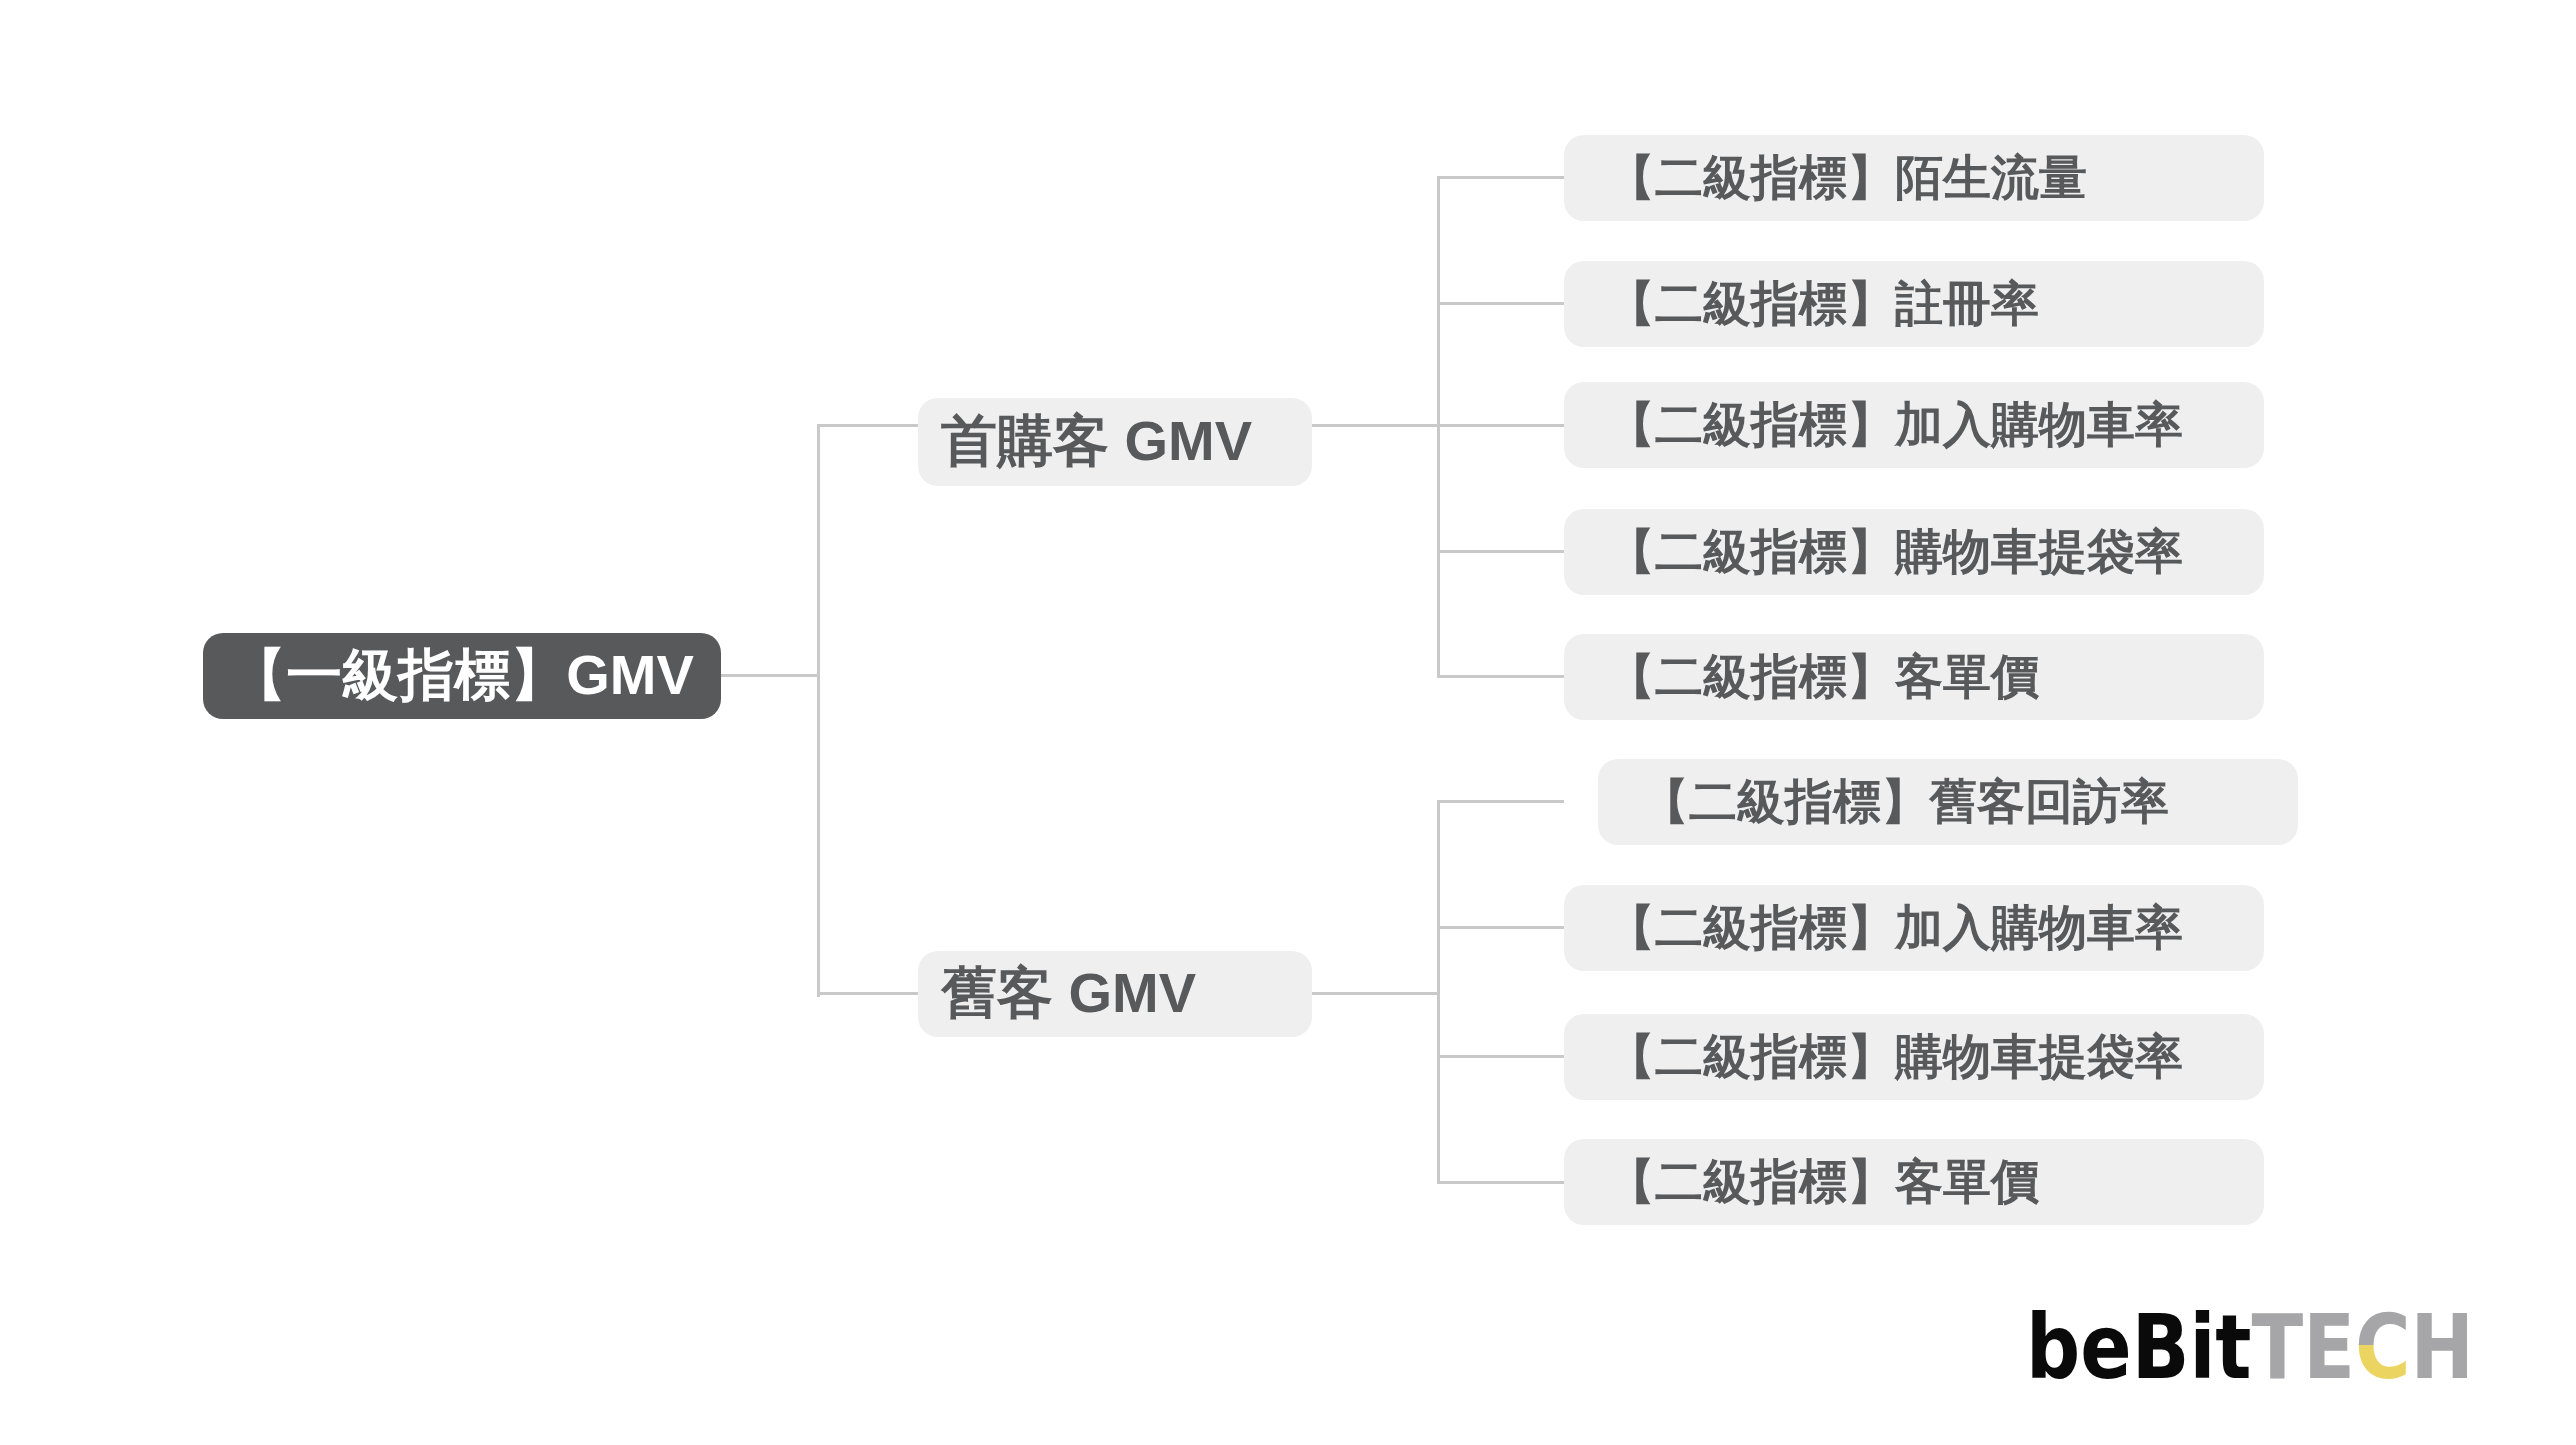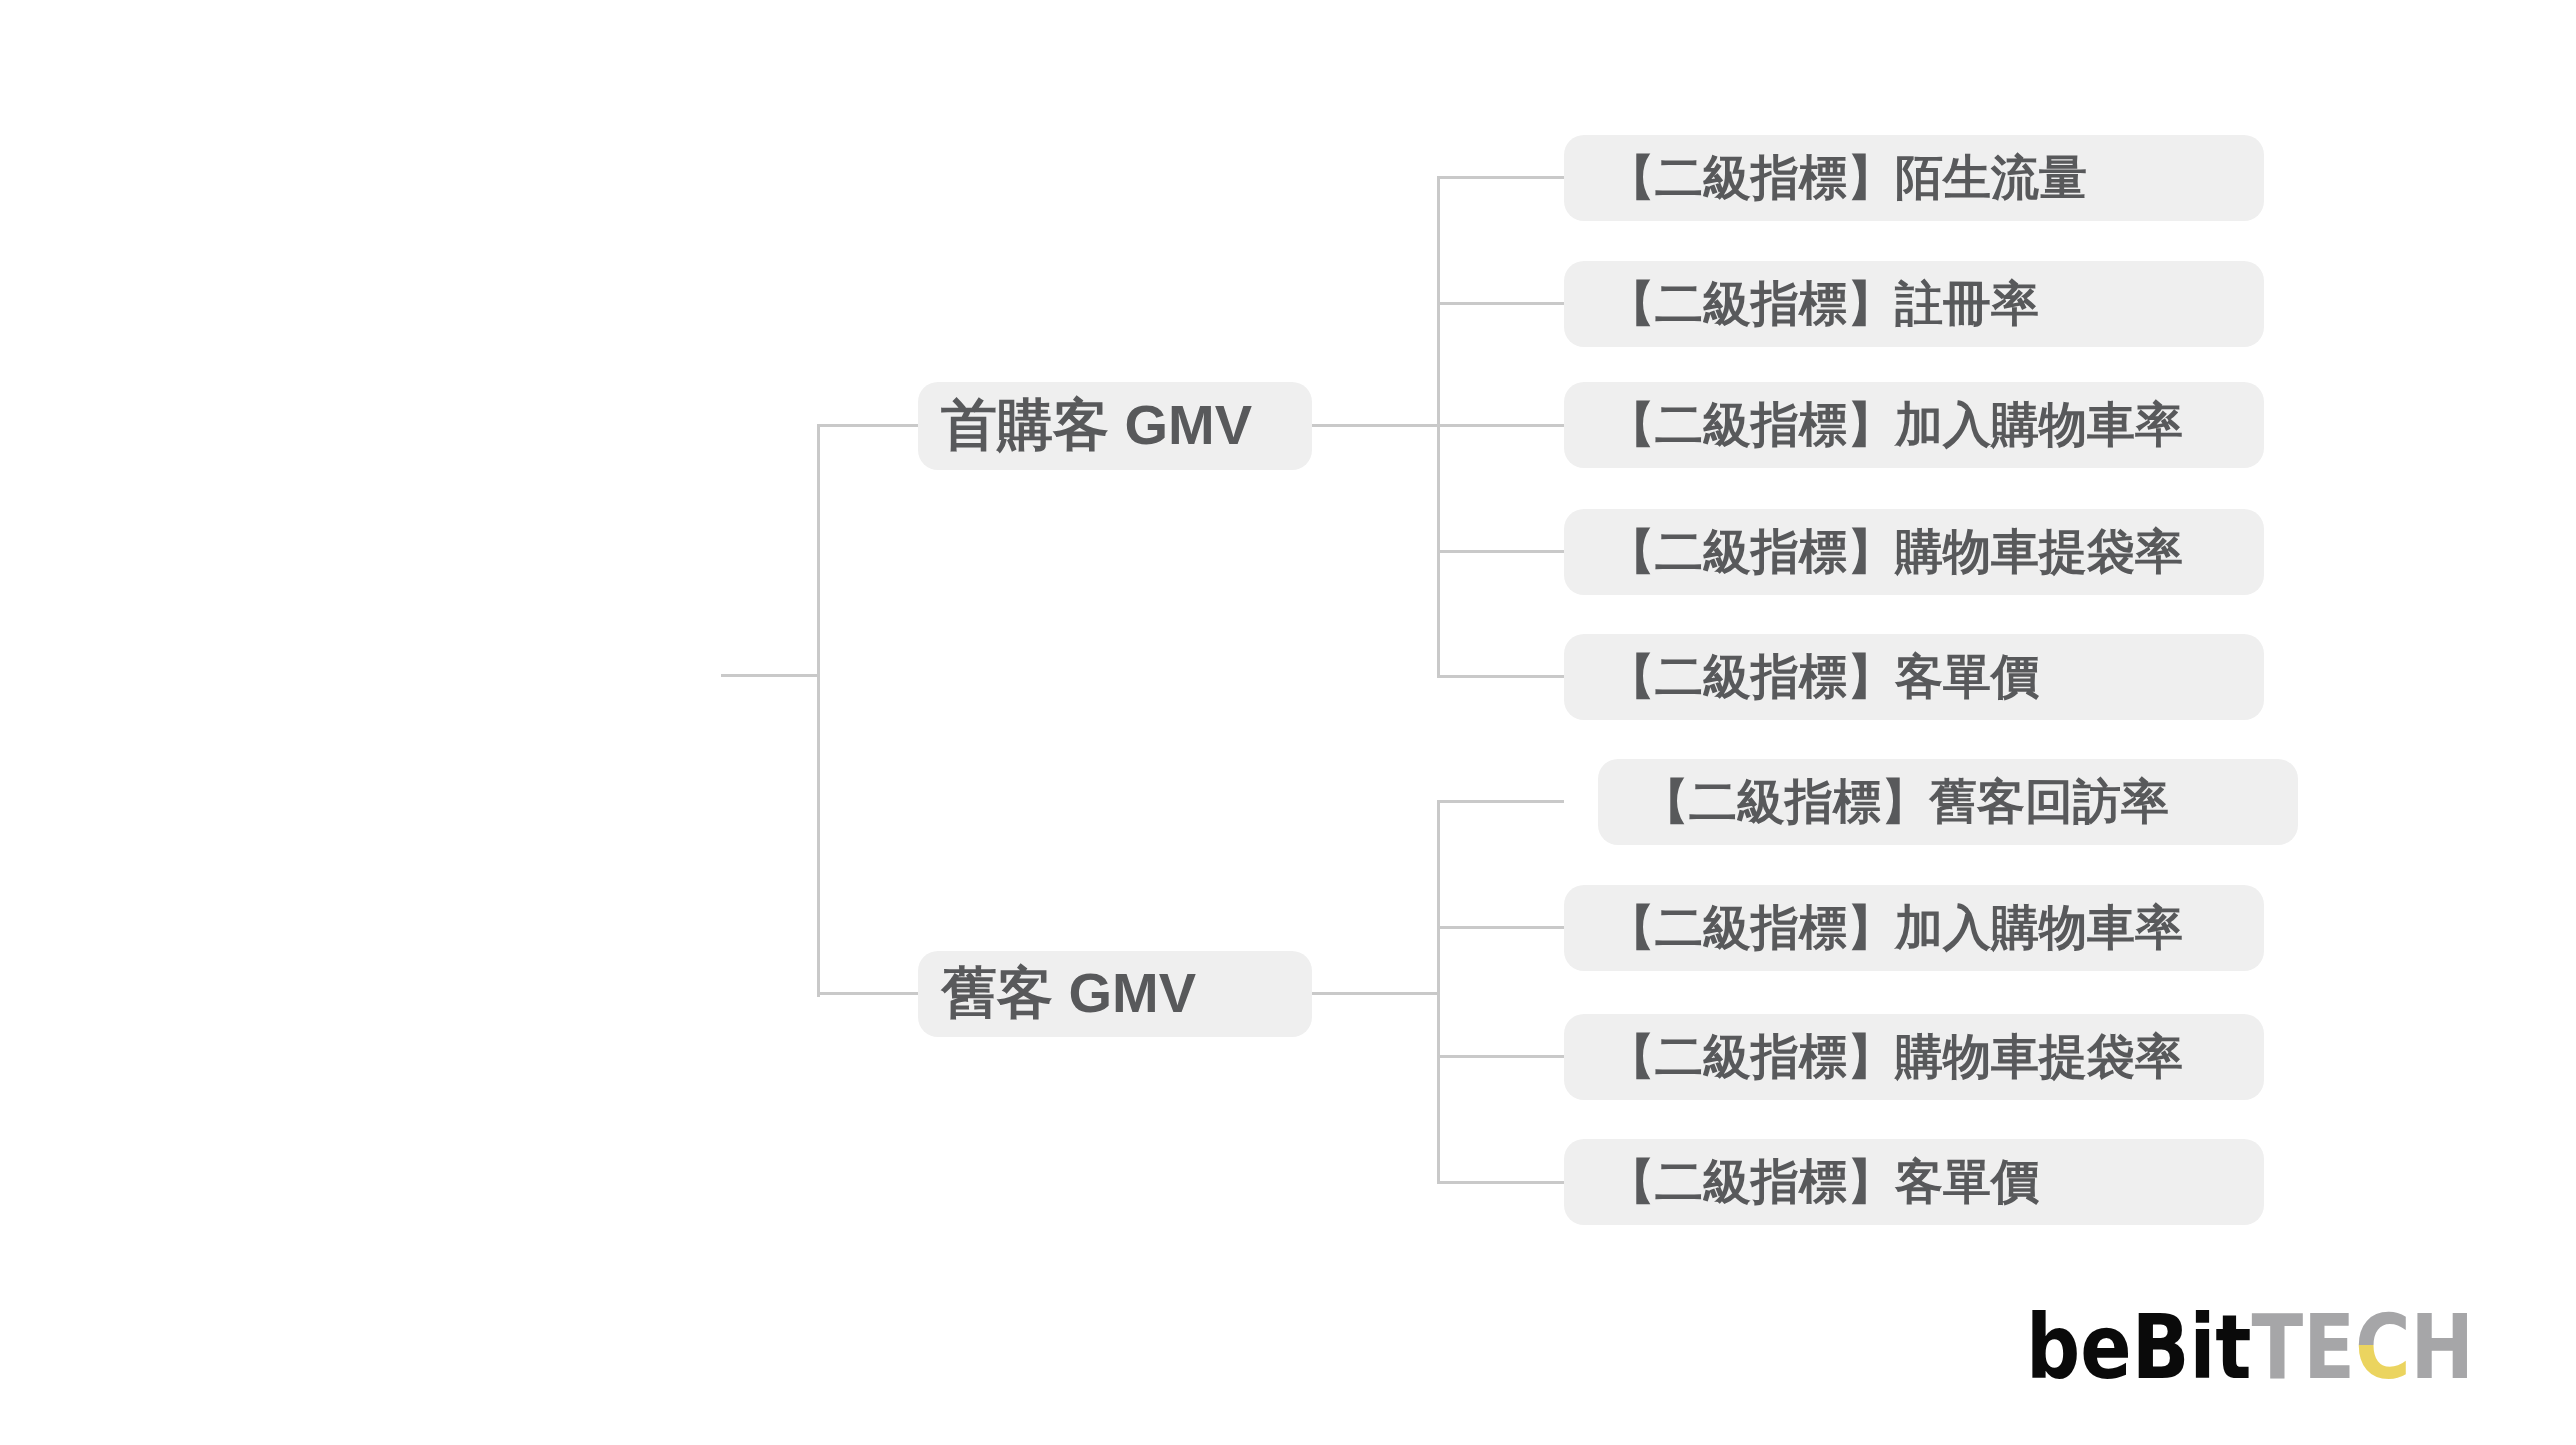--- a/index.html
+++ b/index.html
@@ -74,22 +74,25 @@
   <div class="line" style="left:1437px; top:550px;  width:127px; height:2.7px;"></div>
   <div class="line" style="left:1437px; top:675px;  width:127px; height:2.7px;"></div>
 
   <div class="line" style="left:1312px; top:992px; width:125px; height:2.7px;"></div>
   <div class="line" style="left:1437px; top:800px;  width:2.7px;   height:383px;"></div>
   <div class="line" style="left:1437px; top:800px;  width:127px; height:2.7px;"></div>
   <div class="line" style="left:1437px; top:926px; width:127px; height:2.7px;"></div>
   <div class="line" style="left:1437px; top:1055px; width:127px; height:2.7px;"></div>
   <div class="line" style="left:1437px; top:1181px; width:127px; height:2.7px;"></div>
 
+  <div class="node node-root">
+    <span>【一級指標】GMV</span>
+  </div>
 
-  <div class="node node-mid" style="top:382px;">
+  <div class="node node-mid" style="top:398px;">
     <span>首購客 GMV</span>
   </div>
   <div class="node node-mid" style="top:951px; height:86px;">
     <span>舊客 GMV</span>
   </div>
 
   <div class="node node-leaf" style="top:135px;">
     <span>【二級指標】陌生流量</span>
   </div>
   <div class="node node-leaf" style="top:261px;">

